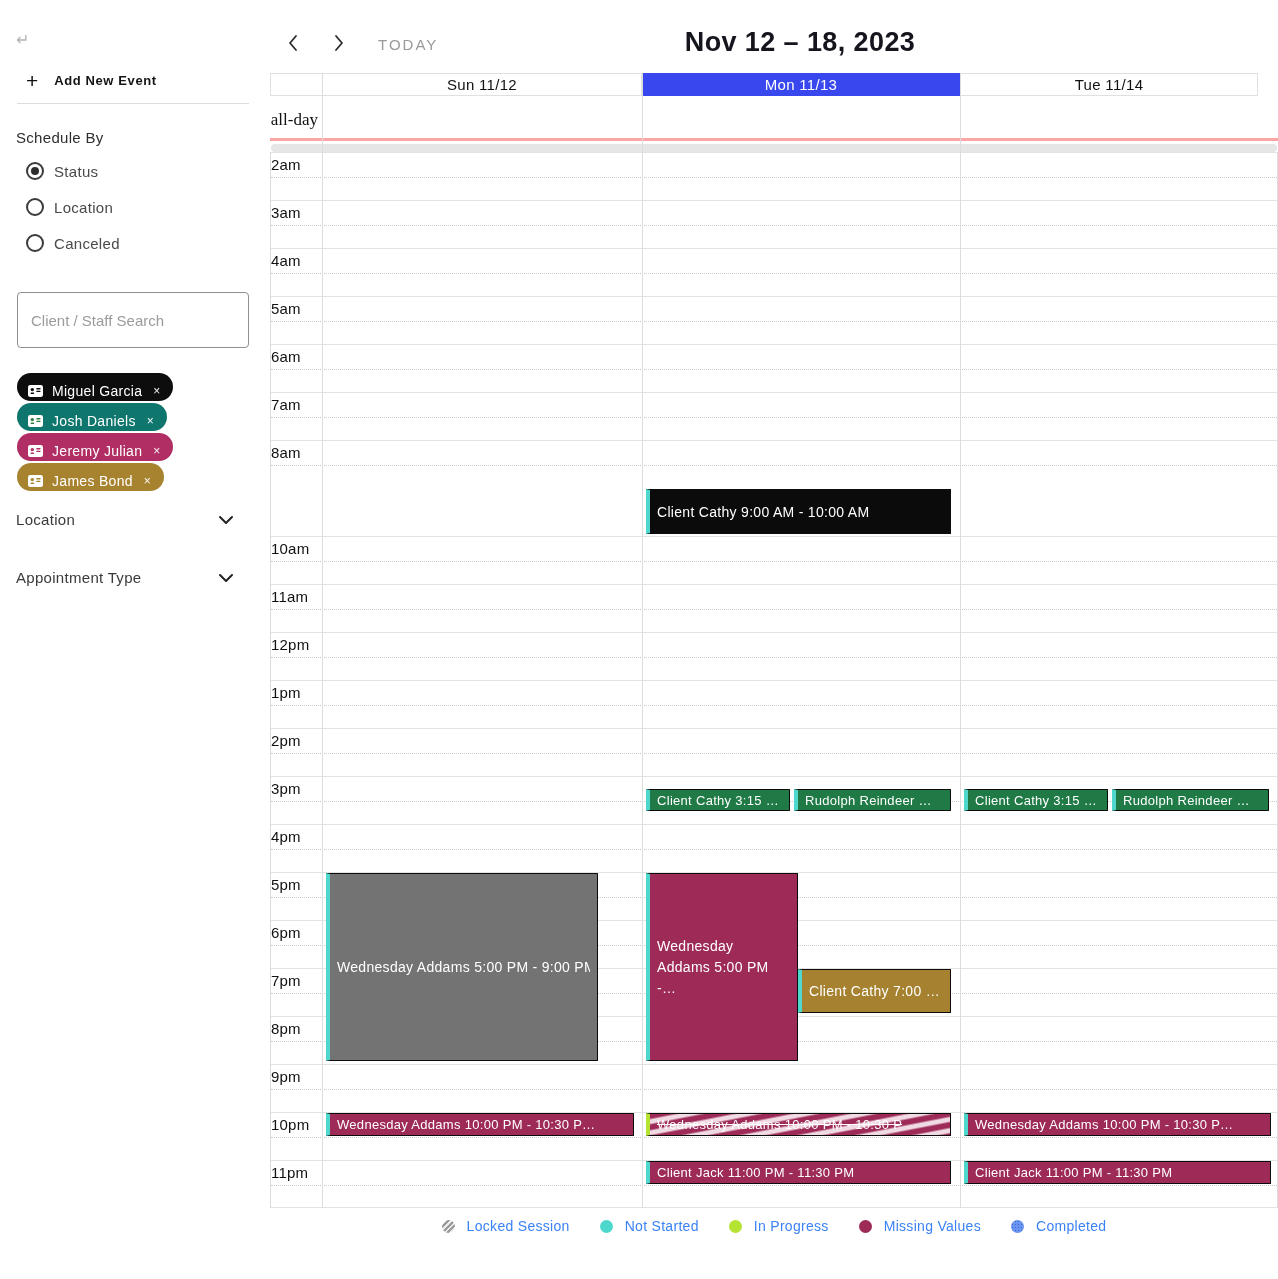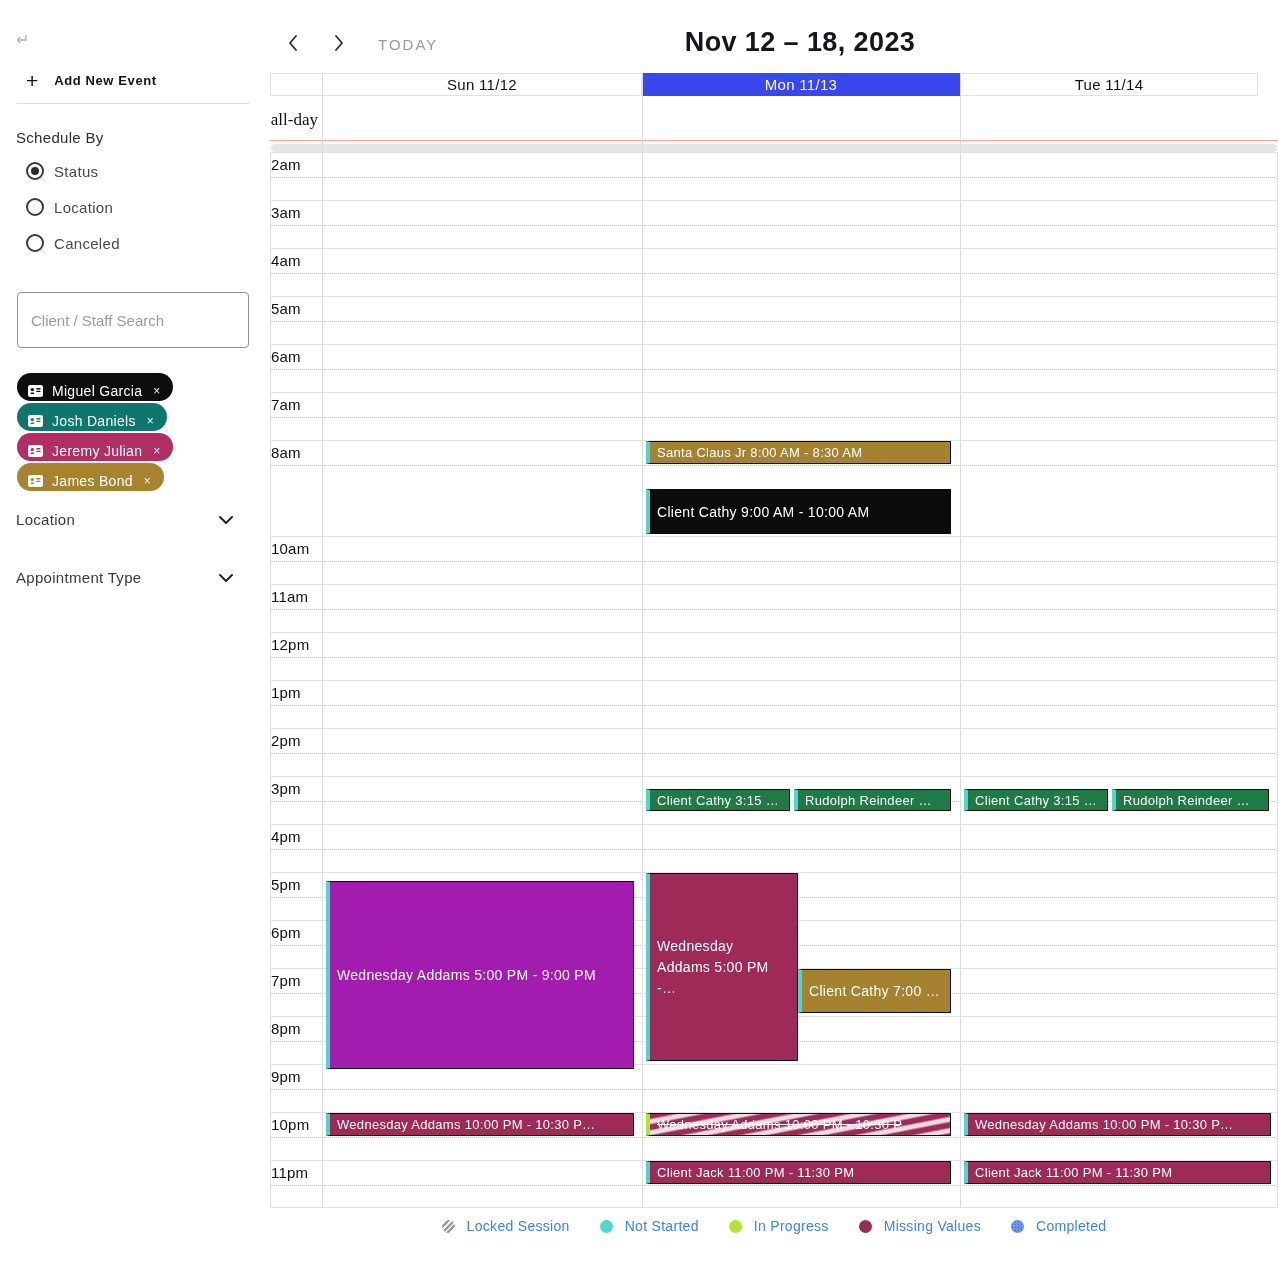--- a/index.html
+++ b/index.html
@@ -31,21 +31,21 @@
   .filter-label { font-size:15px; letter-spacing:.3px; color:#3a3a3a; }
   
   .calendar { position:absolute; left:270px; top:0; width:1008px; height:1279px; }
   .toolbar-prev, .toolbar-next { position:absolute; top:32px; width:22px; height:22px; cursor:pointer; }
   .toolbar-prev { left:13px; } .toolbar-next { left:57px; }
   .today-btn { position:absolute; left:108px; top:36px; font-size:15px; letter-spacing:2px; color:#9a9a9a; cursor:pointer; }
   .cal-title { position:absolute; left:52px; right:0; top:27px; text-align:center; font-size:27px; font-weight:700; letter-spacing:.4px; color:#15151d; }
   .day-headers { position:absolute; left:0; top:73px; width:1008px; height:23px; }
   .corner-cell { position:absolute; left:0; top:0; width:52px; height:23px; border:1px solid #e0e0e0; border-right:none; }
   .day-cell { position:absolute; top:0; height:23px; border:1px solid #e0e0e0; display:flex; align-items:center; justify-content:center; font-size:15px; font-weight:400; letter-spacing:.3px; color:#111; cursor:pointer; }
-  .allday-row { position:absolute; left:0; top:96px; width:1008px; height:45px; border-bottom:1px solid #fca5a5; }
+  .allday-row { position:absolute; left:0; top:96px; width:1008px; height:45px; border-bottom:3px solid #fca5a5; }
   .allday-label { position:absolute; left:0; top:14px; width:48px; text-align:right; font-family:"Liberation Serif", serif; font-size:17px; color:#111; }
   .scroll-strip { position:absolute; left:1px; top:144px; width:1006px; height:8px; background:#e6e6e6; border-radius:4px; cursor:pointer; }
   .grid { position:absolute; left:0; top:152px; width:1008px; height:1056px; border-left:1px solid #dcdcdc; border-right:1px solid #dcdcdc; border-bottom:1px solid #e3e3e3; }
   .hour-row { position:absolute; left:0; width:1008px; height:48px; border-top:1px solid #e3e3e3; }
   .hour-half { position:absolute; left:0; top:24px; width:1008px; border-top:1px dotted #c9c9c9; }
   .hour-label { position:absolute; top:3px; left:0; width:46px; text-align:left; font-size:15px; letter-spacing:.2px; color:#111; background:transparent; }
   .vline { position:absolute; top:73px; height:1135px; width:0; border-left:1px solid #dcdcdc; }
   .event { position:absolute; display:flex; align-items:center; border:1px solid #0c0c0c; border-left-width:4px; border-left-style:solid; color:#fff; font-size:13px; letter-spacing:.3px; padding:0 7px; overflow:hidden; white-space:nowrap; cursor:pointer; border-radius:1px; }
   .event.wrap { white-space:pre-line; line-height:1.5; }
   .event.big { font-size:14px; }
@@ -266,28 +266,25 @@
           <div class="hour-label">9pm</div>
         </div>
         <div class="hour-row" style="top: 960px;">
           <div class="hour-half"></div>
           <div class="hour-label">10pm</div>
         </div>
         <div class="hour-row" style="top: 1008px;">
           <div class="hour-half"></div>
           <div class="hour-label">11pm</div>
         </div>
-        <div class="event big" style="left: 55px; top: 721px; width: 308px; height: 188px; background: #a21caf; border-left-color: rgb(78, 216, 205); margin-top: 8px;">
+        <div class="event big" style="left: 55px; top: 721px; width: 272px; height: 188px; background: #737373; border-left-color: rgb(78, 216, 205);">
           <span class="event-title">Wednesday Addams 5:00 PM - 9:00 PM</span>
         </div>
         <div class="event" style="left: 55px; top: 961px; width: 308px; height: 23px; background: rgb(157, 42, 87); border-left-color: rgb(78, 216, 205);">
           <span class="event-title">Wednesday Addams 10:00 PM - 10:30 P…</span>
-        </div>
-        <div class="event" style="left: 375px; top: 289px; width: 305px; height: 23px; background: rgb(166, 129, 47); border-left-color: rgb(78, 216, 205);">
-          <span class="event-title">Santa Claus Jr 8:00 AM - 8:30 AM</span>
         </div>
         <div class="event big" style="left: 375px; top: 337px; width: 305px; height: 45px; background: rgb(11, 11, 11); border-left-color: rgb(78, 216, 205);">
           <span class="event-title">Client Cathy 9:00 AM - 10:00 AM</span>
         </div>
         <div class="event" style="left: 375px; top: 637px; width: 144px; height: 22px; background: rgb(31, 122, 70); border-left-color: rgb(78, 216, 205);">
           <span class="event-title">Client Cathy 3:15 …</span>
         </div>
         <div class="event" style="left: 523px; top: 637px; width: 157px; height: 22px; background: rgb(31, 122, 70); border-left-color: rgb(78, 216, 205);">
           <span class="event-title">Rudolph Reindeer …</span>
         </div>

